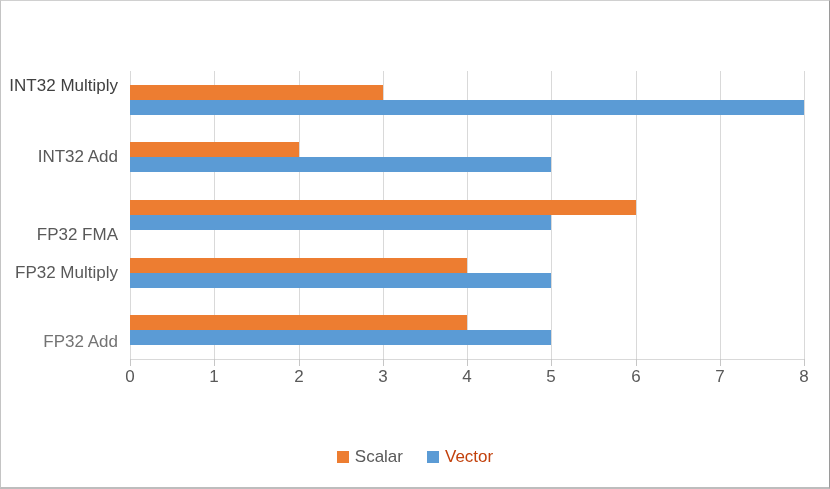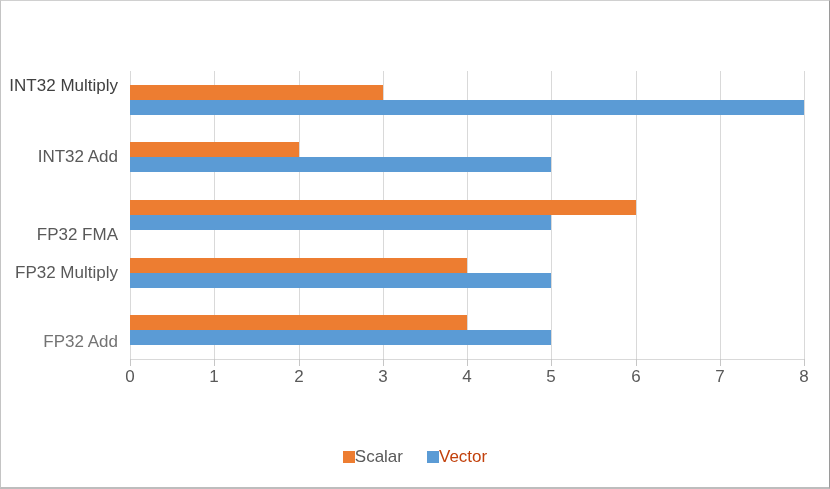--- a/index.html
+++ b/index.html
@@ -102,20 +102,21 @@
     top: 446px;
     display: flex;
     justify-content: center;
     align-items: center;
     gap: 24px;
   }
 
   .legend-item {
     display: flex;
     align-items: center;
+    gap: 6px;
   }
 
   .legend-swatch {
     width: 12px;
     height: 12px;
     display: inline-block;
   }
 
   .legend-label {
     font-size: 17px;

